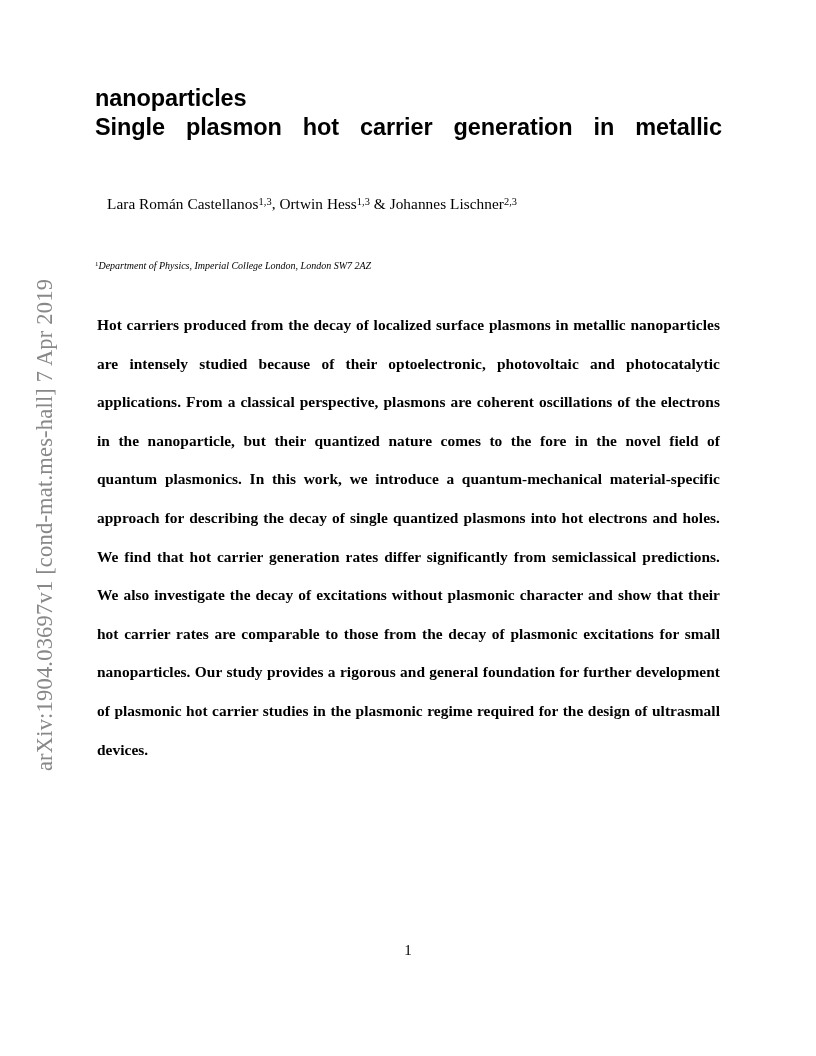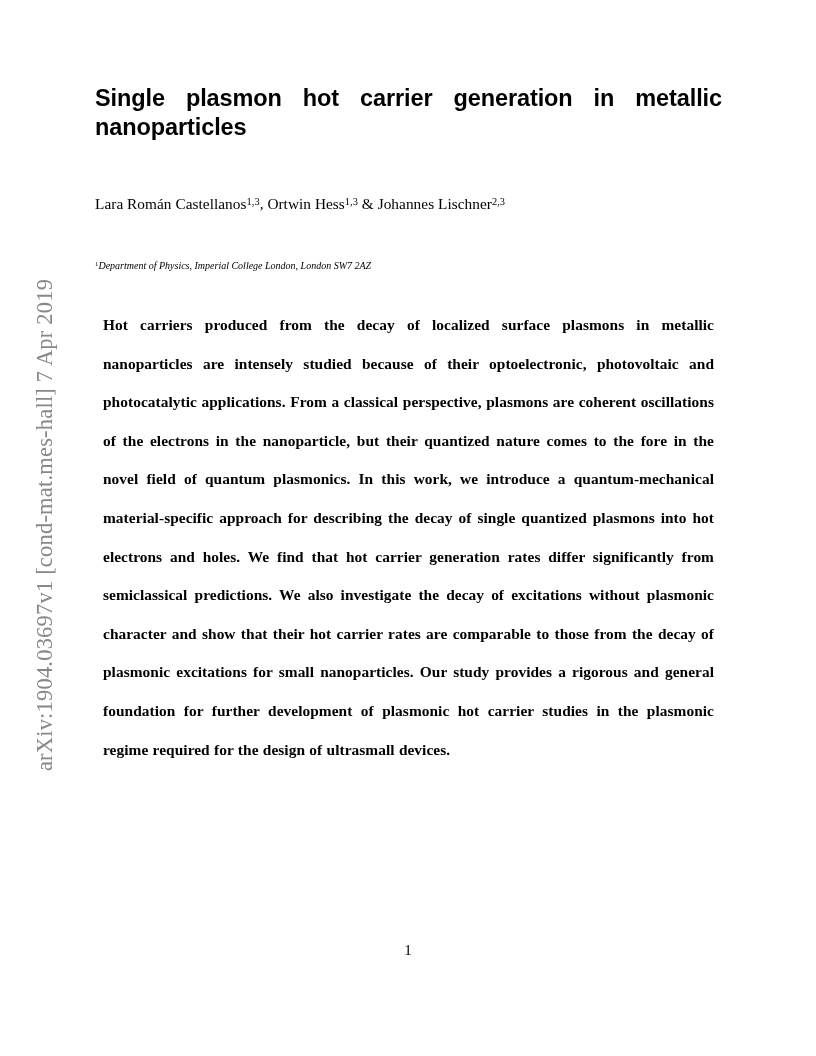--- a/index.html
+++ b/index.html
@@ -56,20 +56,21 @@
   }
   .paper-title .t-line.last {
     text-align-last: left;
   }
 
   .authors {
     margin-top: 52px;
     font-size: 15.3px;
     line-height: 20px;
     letter-spacing: 0.05px;
+    margin-left: 12px;
   }
   .authors sup,
   .affil sup {
     font-size: 0.68em;
     vertical-align: 0.42em;
     line-height: 0;
   }
 
   .affiliations {
     margin-top: 42px;
@@ -87,43 +88,43 @@
   .abstract {
     margin-top: 30px;
     font-weight: bold;
     font-size: 15.4px;
     line-height: 38.6px;
     text-align: justify;
     text-align-last: left;
     letter-spacing: 0.05px;
     word-spacing: 0.4px;
   }
-  .abstract p { margin: 8px; }
+  .abstract p { margin: 2px; }
 
   .page-number {
     position: absolute;
     left: 0;
     right: 0;
     top: 942px;
     text-align: center;
     font-size: 15px;
   }
 </style>
 </head>
 <body>
 
 <div class="page">
 
   <div class="arxiv-stamp">arXiv:1904.03697v1  [cond-mat.mes-hall]  7 Apr 2019</div>
 
   <div class="content">
 
     <h1 class="paper-title">
+      <span class="t-line last">nanoparticles</span>
       <span class="t-line">Single plasmon hot carrier generation in metallic</span>
-      <span class="t-line last">nanoparticles</span>
     </h1>
 
     <div class="authors">
       <span>Lara Román Castellanos</span><sup>1,3</sup><span>, </span><span>Ortwin Hess</span><sup>1,3</sup><span> &amp; </span><span>Johannes Lischner</span><sup>2,3</sup>
     </div>
 
     <div class="affiliations">
       <div class="affil"><sup>1</sup><span>Department of Physics, Imperial College London, London SW7 2AZ</span></div>
     </div>
 

